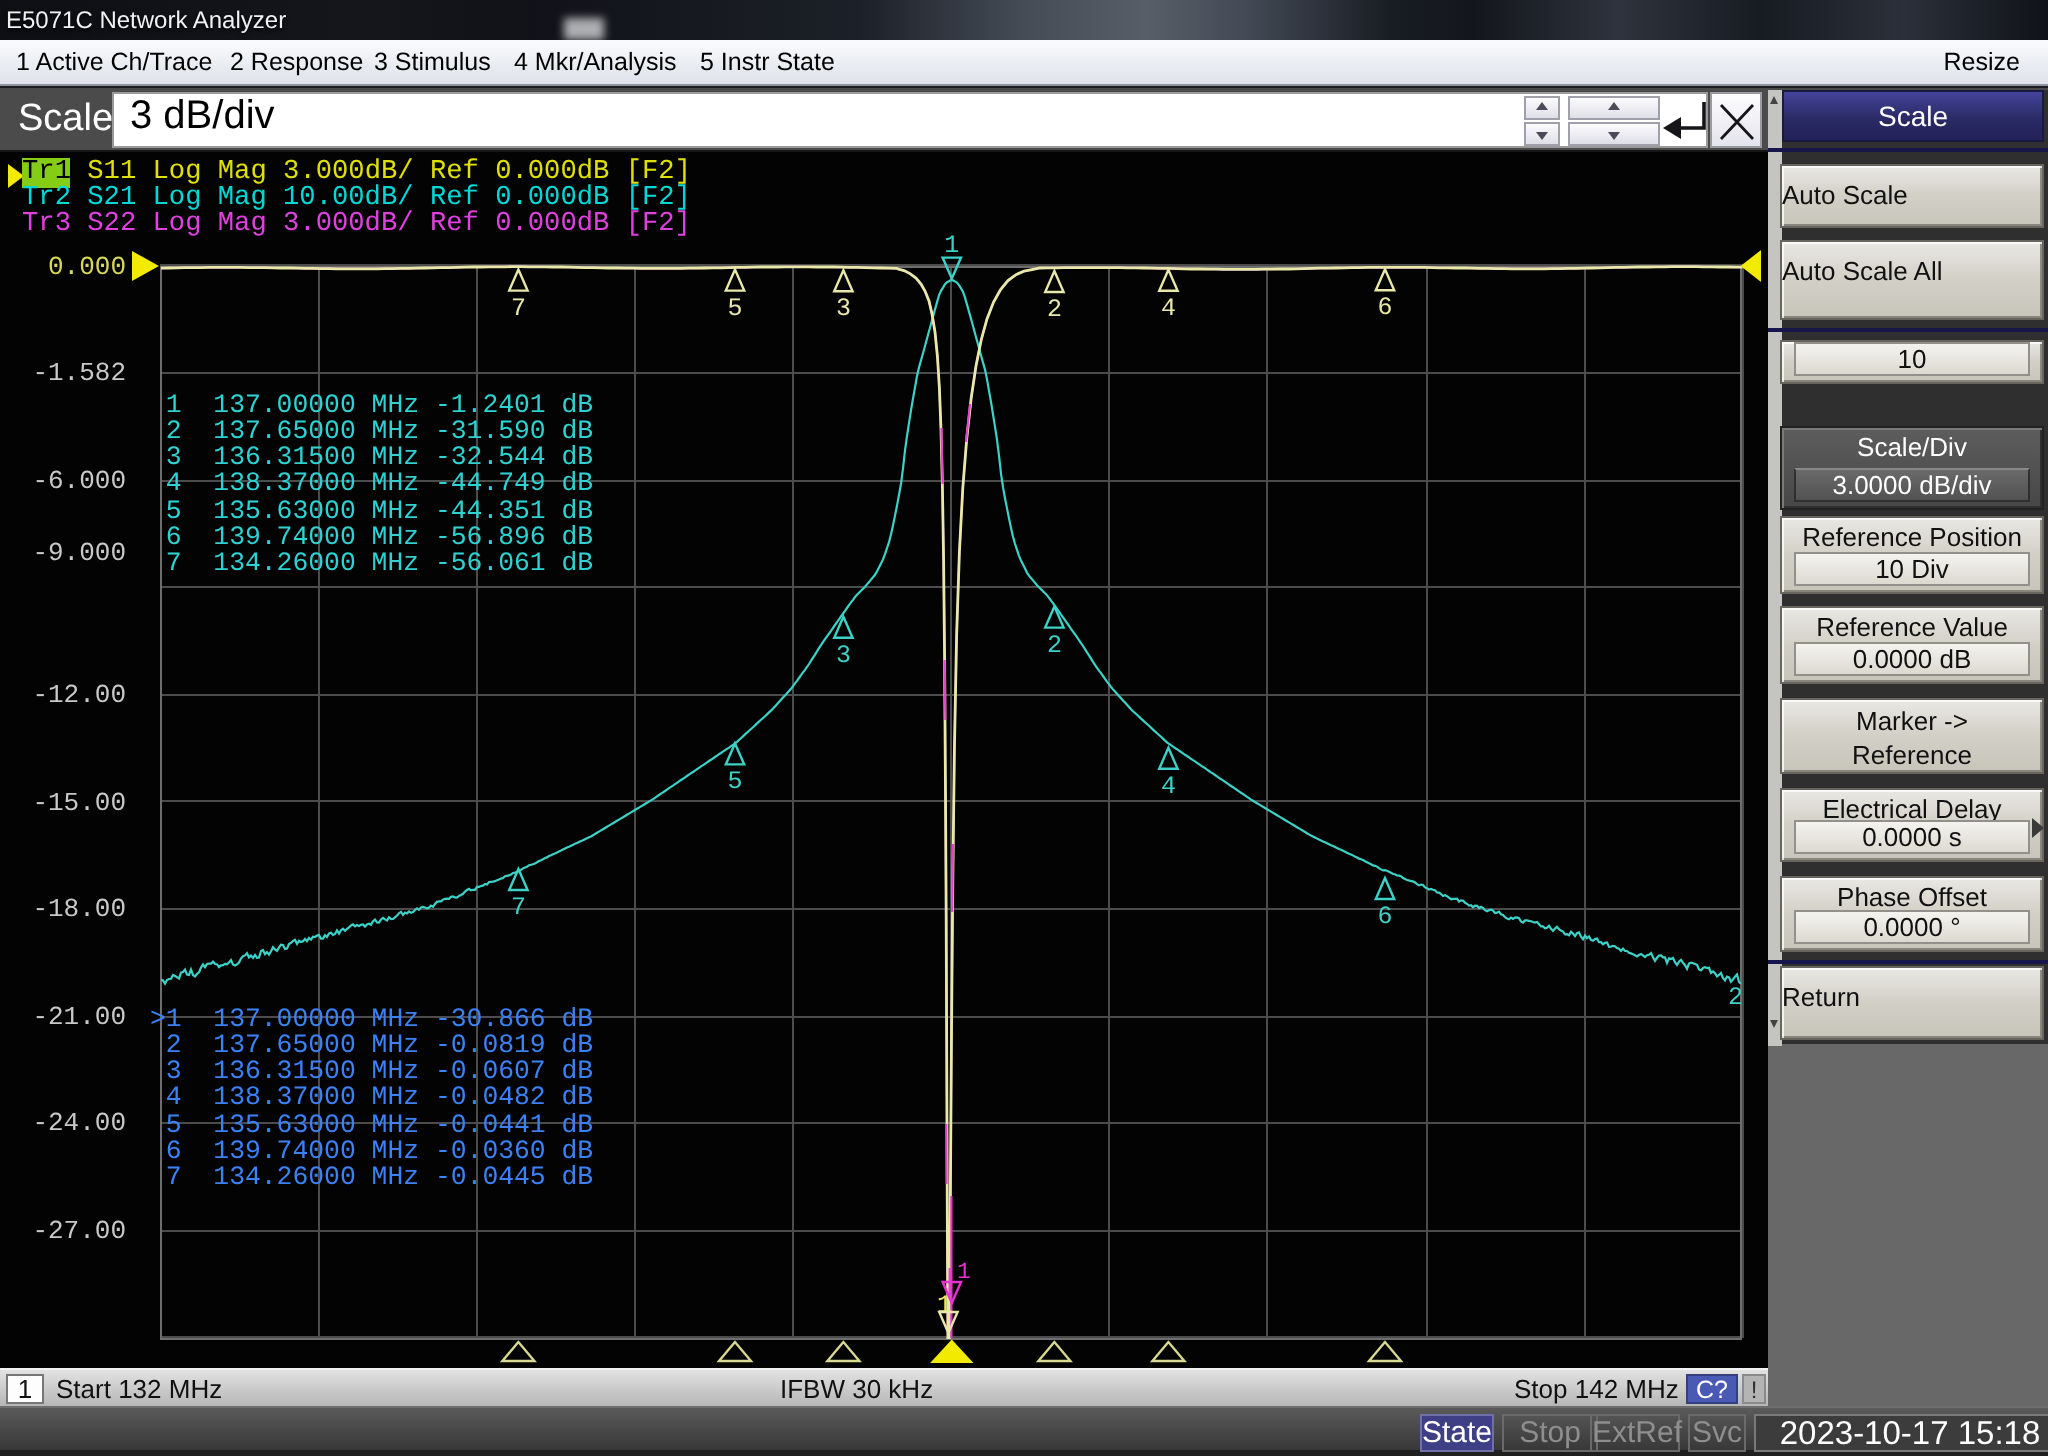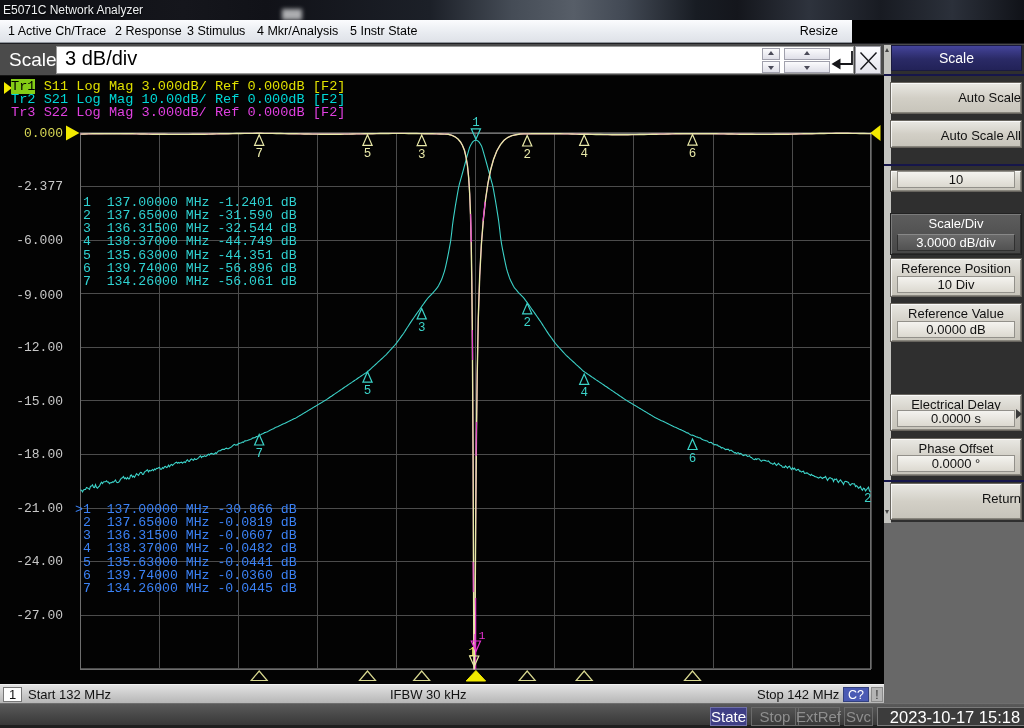--- a/index.html
+++ b/index.html
@@ -2,21 +2,21 @@
 <html><head><meta charset="utf-8"><style>
 *{margin:0;padding:0;box-sizing:border-box}
 html,body{width:1024px;height:728px;overflow:hidden;background:#000;font-family:"Liberation Sans",sans-serif}
 #scr{position:relative;width:1024px;height:728px}
 .abs{position:absolute}
 
 #title{left:0;top:0;width:1024px;height:20px;background:linear-gradient(90deg,#0e0f14 0%,#15161c 18%,#111218 26%,#1c2028 42%,#454c56 50%,#575e68 56%,#424954 61%,#181c23 68%,#14161c 72%,#2e333d 79%,#181b22 86%,#2b303a 93%,#101218 100%)}
 #title .blob{position:absolute;left:282px;top:9px;width:20px;height:11px;background:#c8c9cb;filter:blur(2px);opacity:.85}
 #title .txt{position:absolute;left:3px;top:3px;font-size:12px;color:#eef0f2;text-shadow:0 1px 2px #000}
 
-#menu{left:0;top:20px;width:852px;height:23px;background:linear-gradient(#fbfcfe,#e8ebf0 60%,#dfe2e8);border-bottom:1px solid #8f959c}
+#menu{left:0;top:20px;width:1024px;height:23px;background:linear-gradient(#fbfcfe,#e8ebf0 60%,#dfe2e8);border-bottom:1px solid #8f959c}
 #menu span{position:absolute;top:4px;font-size:12.5px;color:#000}
 #menu .rsz{left:auto;right:14px}
 
 #tbar{left:0;top:43px;width:1024px;height:33px;background:#4b4b4b;border-top:1px solid #1e1e22;border-bottom:1px solid #161616}
 #tbar .lab{position:absolute;left:9px;top:5px;font-size:19px;color:#fff}
 #tbar .field{position:absolute;left:56px;top:2px;width:798px;height:28px;background:#fff;border:1px solid #9a9a9a}
 #tbar .val{position:absolute;left:65px;top:3px;font-size:20px;color:#000}
 .spin{position:absolute;top:4px;height:26px}
 .sc{position:relative;height:12px;margin-bottom:1px;background:linear-gradient(#fbfbfd,#dfdfe8);border:1px solid #a0a0ac}
 .sc:after{content:"";position:absolute;left:50%;top:50%;transform:translate(-50%,-50%);border-left:3.5px solid transparent;border-right:3.5px solid transparent}
@@ -38,21 +38,21 @@
 
 #panel{left:884px;top:45px;width:140px;height:661px;background:#686868}
 #pstrip{position:absolute;left:0;top:0;width:7px;height:478px;background:#c4c4c0}
 .pa{position:absolute;left:1px;width:0;height:0;border-left:2.5px solid transparent;border-right:2.5px solid transparent}
 #bcol{position:absolute;left:7px;top:0;width:133px;height:477px;background:#2f2f2f}
 #phead{position:absolute;left:7px;top:0;width:131px;height:26px;background:linear-gradient(#44449a,#2a2a66 55%,#222258);color:#fff;font-size:14px;text-align:center;line-height:25px;border:1px solid #1a1a40}
 .psep{position:absolute;left:0;width:140px;height:2px;background:#16164a}
 .pbtn{position:absolute;left:6px;width:132px;background:linear-gradient(#e9e8e3,#d2cfc6 50%,#c7c4ba);border:1px solid #68655f;box-shadow:inset 1px 1px 0 rgba(255,255,255,.75),inset -1px -1px 0 rgba(120,117,110,.8);color:#111;font-size:13px}
 .pbtn.dark{background:linear-gradient(#5d5d5d,#474747);color:#fff;box-shadow:inset 1px 1px 0 #7a7a7a,inset -1px -1px 0 #2e2e2e;border:1px solid #222}
 .bl{text-align:center;margin-top:2px}
-.bl1{text-align:right;line-height:30px}
+.bl1{text-align:left;line-height:30px}
 .bl2{text-align:center;margin-top:2px;line-height:16px}
 .pbtn .bl2{line-height:17px}
 .vbox{position:absolute;left:6px;right:6px;bottom:3px;height:17px;background:linear-gradient(#f4f3ef,#dcd9d0);border:1px solid #92908a;text-align:center;line-height:15px}
 .vbox.dark{background:linear-gradient(#6a6a6a,#525252);border:1px solid #303030;border-top-color:#888;color:#fff}
 .subarr{position:absolute;right:-1px;top:14px;border-top:5px solid transparent;border-bottom:5px solid transparent;border-left:6px solid #3a3a3a}
 
 #bbar{left:0;top:703px;width:1024px;height:25px;background:linear-gradient(#5a5a5a,#424242 70%,#383838);border-top:1px solid #6e6e6e;border-bottom:3px solid #1f1f1f}
 .bbox{position:absolute;top:3px;height:19px;font-size:15px;text-align:center;border:1px solid #6a6a6a;color:#8e8e8e;line-height:18px}
 </style></head><body>
 <div id="scr">
@@ -172,23 +172,23 @@
       <polygon points="79.5,133 66,125.5 66,140.5" fill="#f2ea00"></polygon>
         <polygon points="870.3,133 880.5,125 880.5,141" fill="#f2ea00"></polygon>
       <text x="864" y="502" fill="#3cd2c8" font-family="Liberation Mono,monospace" font-size="12.5">2</text>
     </svg>
     <div style="position:absolute;left:4px;top:6px;width:0;height:0;border-left:8px solid #f2ea00;border-top:6px solid transparent;border-bottom:6px solid transparent"></div>
     <div class="leg" style="top:4px;color:#e0e000"><span style="background:#84cc16;color:#000">Tr1</span> S11 Log Mag 3.000dB/ Ref 0.000dB [F2]</div>
     <div class="leg" style="top:17px;color:#00d8d8">Tr2 S21 Log Mag 10.00dB/ Ref 0.000dB [F2]</div>
     <div class="leg" style="top:30px;color:#e040e0">Tr3 S22 Log Mag 3.000dB/ Ref 0.000dB [F2]</div>
     <div style="position:absolute;left:0;top:0">
         <div class="ylab" style="top:49.5px;color:#d8d855">0.000</div>
-        <div class="ylab" style="top:103.1px;color:#c8c8c8">-2.377</div>
+        <div class="ylab" style="top:103.1px;color:#c8c8c8">-1.582</div>
         <div class="ylab" style="top:156.7px;color:#c8c8c8">-6.000</div>
-        <div class="ylab" style="top:212px;color:#c8c8c8">-9.000</div>
+        <div class="ylab" style="top:193px;color:#c8c8c8">-9.000</div>
         <div class="ylab" style="top:263.9px;color:#c8c8c8">-12.00</div>
         <div class="ylab" style="top:317.5px;color:#c8c8c8">-15.00</div>
         <div class="ylab" style="top:371.1px;color:#c8c8c8">-18.00</div>
         <div class="ylab" style="top:424.7px;color:#c8c8c8">-21.00</div>
         <div class="ylab" style="top:478.3px;color:#c8c8c8">-24.00</div>
         <div class="ylab" style="top:531.9px;color:#c8c8c8">-27.00</div>
         <div class="ylab" style="top:619px;color:#c8c8c8">-30.00</div>
       </div>
     <div class="mtab" style="top:120px;color:#2fd2d2"> 1  137.00000 MHz -1.2401 dB<br> 2  137.65000 MHz -31.590 dB<br> 3  136.31500 MHz -32.544 dB<br> 4  138.37000 MHz -44.749 dB<br> 5  135.63000 MHz -44.351 dB<br> 6  139.74000 MHz -56.896 dB<br> 7  134.26000 MHz -56.061 dB</div>
     <div class="mtab" style="top:427px;color:#3b82f6">&gt;1  137.00000 MHz -30.866 dB<br> 2  137.65000 MHz -0.0819 dB<br> 3  136.31500 MHz -0.0607 dB<br> 4  138.37000 MHz -0.0482 dB<br> 5  135.63000 MHz -0.0441 dB<br> 6  139.74000 MHz -0.0360 dB<br> 7  134.26000 MHz -0.0445 dB</div>
@@ -208,38 +208,41 @@
       </div>
     <div id="bcol"></div>
     <div id="phead">Scale</div>
     <div class="psep" style="top:29px"></div>
 
     <div class="psep" style="top:119px"></div>
     <div class="psep" style="top:435px"></div>
     <div class="pbtn" style="top:37px;height:32px">
         <div class="bl1">Auto Scale</div>
       </div>
-      <div class="pbtn" style="top:75px;height:28px">
+      <div class="pbtn" style="top:75px;height:40px">
         <div class="bl1">Auto Scale All</div>
       </div>
       <div class="pbtn" style="top:125px;height:22px">
         <div class="bl">Divisions</div>
         <div class="vbox">10</div>
       </div>
       <div class="pbtn dark" style="top:168px;height:42px">
         <div class="bl">Scale/Div</div>
         <div class="vbox dark">3.0000 dB/div</div>
       </div>
       <div class="pbtn" style="top:213px;height:39px">
         <div class="bl">Reference Position</div>
         <div class="vbox">10 Div</div>
       </div>
       <div class="pbtn" style="top:258px;height:39px">
         <div class="bl">Reference Value</div>
         <div class="vbox">0.0000 dB</div>
+      </div>
+      <div class="pbtn" style="top:304px;height:38px">
+        <div class="bl2">Marker -&gt;<br>Reference</div>
       </div>
       <div class="pbtn" style="top:349px;height:37px">
         <div class="bl">Electrical Delay</div>
         <div class="vbox">0.0000 s</div>
         <div class="subarr"></div>
       </div>
       <div class="pbtn" style="top:393px;height:38px">
         <div class="bl">Phase Offset</div>
         <div class="vbox">0.0000 °</div>
       </div>

